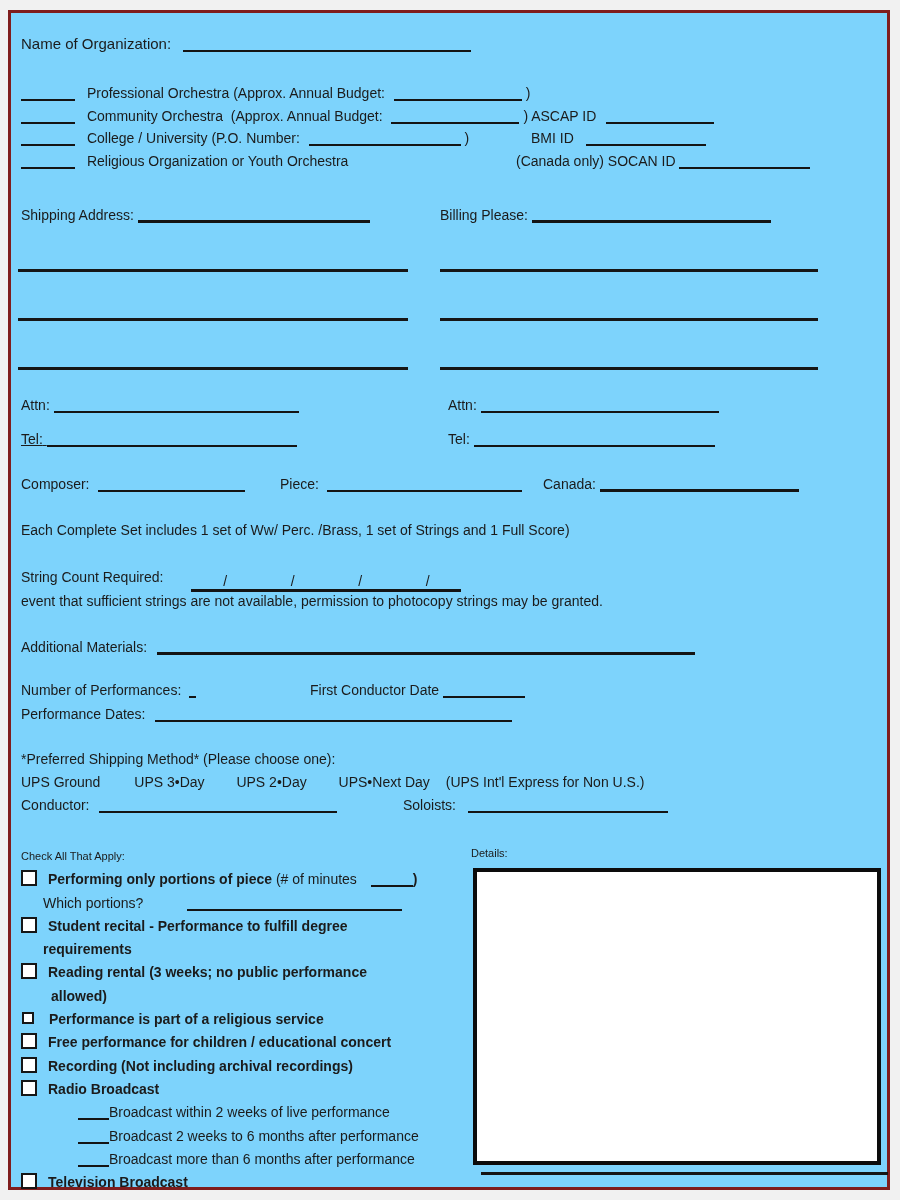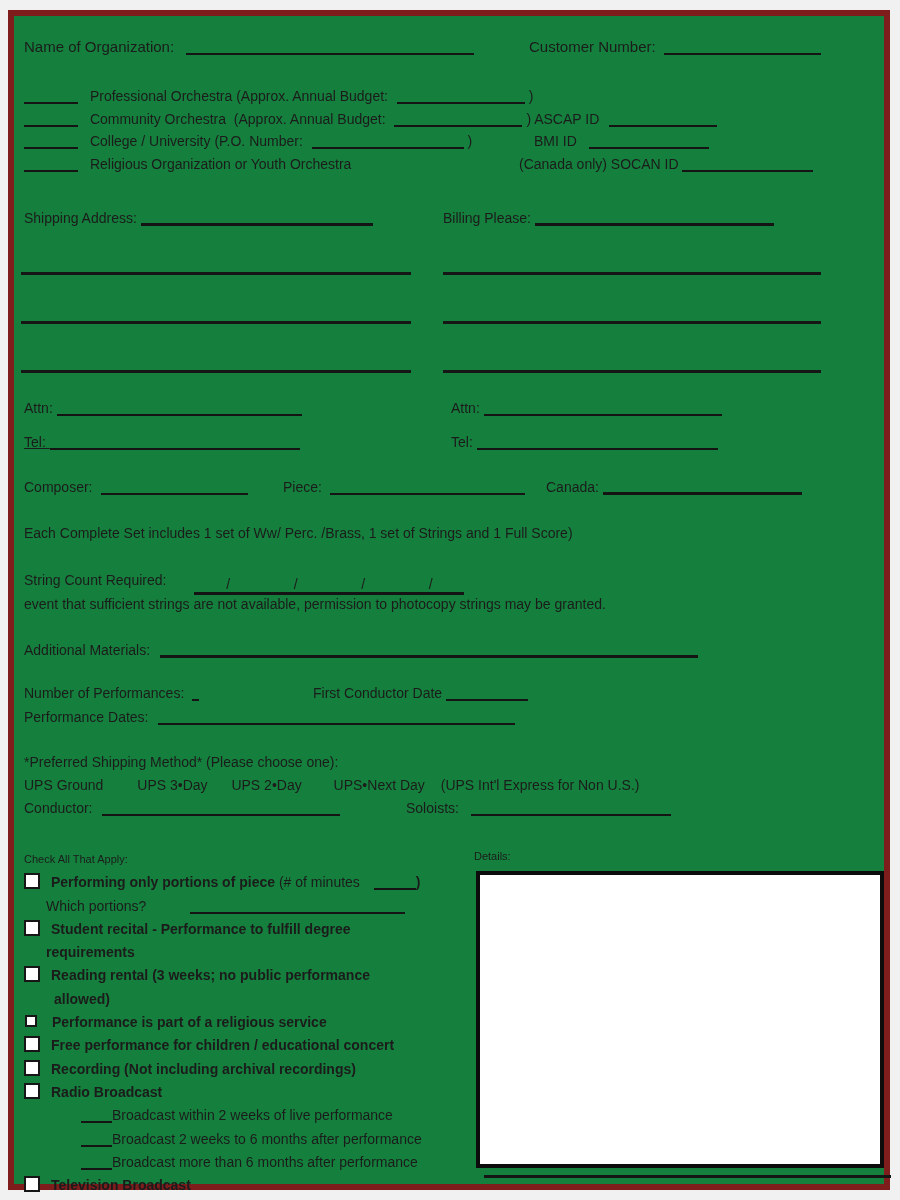--- a/index.html
+++ b/index.html
@@ -8,22 +8,22 @@
     background:#f1f1f1;
     font-family:"Liberation Sans", sans-serif;
     color:#1b1b1b;
     position:relative;
     overflow:hidden;
     -webkit-font-smoothing:antialiased;
   }
   .page {
     position:absolute; left:8px; top:10px;
     width:882px; height:1180px;
-    background:#15803d;
-    border:6px solid #7f1d1d;
+    background:#7dd3fc;
+    border:3px solid #7f1d1d;
     box-sizing:border-box;
   }
   .abs { position:absolute; white-space:nowrap; font-size:14px; }
   .fs15 { font-size:15px; }
   .fs17 { font-size:11px; }
   .b { font-weight:bold; }
   
   .ln {
     display:inline-block;
     border-bottom:2px solid #141414;
@@ -71,24 +71,20 @@
   .shadowline { position:absolute; height:3px; background:#141414; }
 </style>
 </head>
 <body>
 
 <div class="page">
 
   <div class="abs fs15" style="left:10px; top:22px; width:860px;">
     <span>Name of Organization:</span>
     <span class="ln" style="width:288px; margin-left:8px;"></span>
-    <span class="abs" style="left:505px; top:0; font-size:15px;">
-      <span>Customer Number:</span>
-      <span class="ln" style="width:157px; margin-left:4px;"></span>
-    </span>
   </div>
 
   <div class="abs" style="left:10px; top:69px; width:860px; line-height:22.6px;">
     <div style="position:relative;">
       <span class="ln" style="width:54px; margin-right:8px;"></span>
       <span>Professional Orchestra (Approx. Annual Budget:</span>
       <span class="ln" style="width:128px; margin-left:5px;"></span>
       <span>)</span>
     </div>
     <div style="position:relative;">
@@ -191,21 +187,21 @@
     </span>
   </div>
   <div class="abs" style="left:10px; top:693px;">
     <span>Performance Dates:</span>
     <span class="ln" style="width:357px; margin-left:6px;"></span>
   </div>
 
   <div class="abs" style="left:10px; top:738px;">*Preferred Shipping Method* (Please choose one):</div>
   <div class="abs" style="left:10px; top:761px;">
     <span style="margin-right:30px;">UPS Ground</span>
-    <span style="margin-right:20px;">UPS 3•Day</span>
+    <span style="margin-right:28px;">UPS 3•Day</span>
     <span style="margin-right:28px;">UPS 2•Day</span>
     <span style="margin-right:12px;">UPS•Next Day</span>
     <span>(UPS Int'l Express for Non U.S.)</span>
   </div>
   <div class="abs" style="left:10px; top:784px; width:860px;">
     <span>Conductor:</span>
     <span class="ln" style="width:238px; margin-left:6px;"></span>
     <span class="abs" style="left:382px; top:0;">
       <span>Soloists:</span>
       <span class="ln" style="width:200px; margin-left:8px;"></span>

